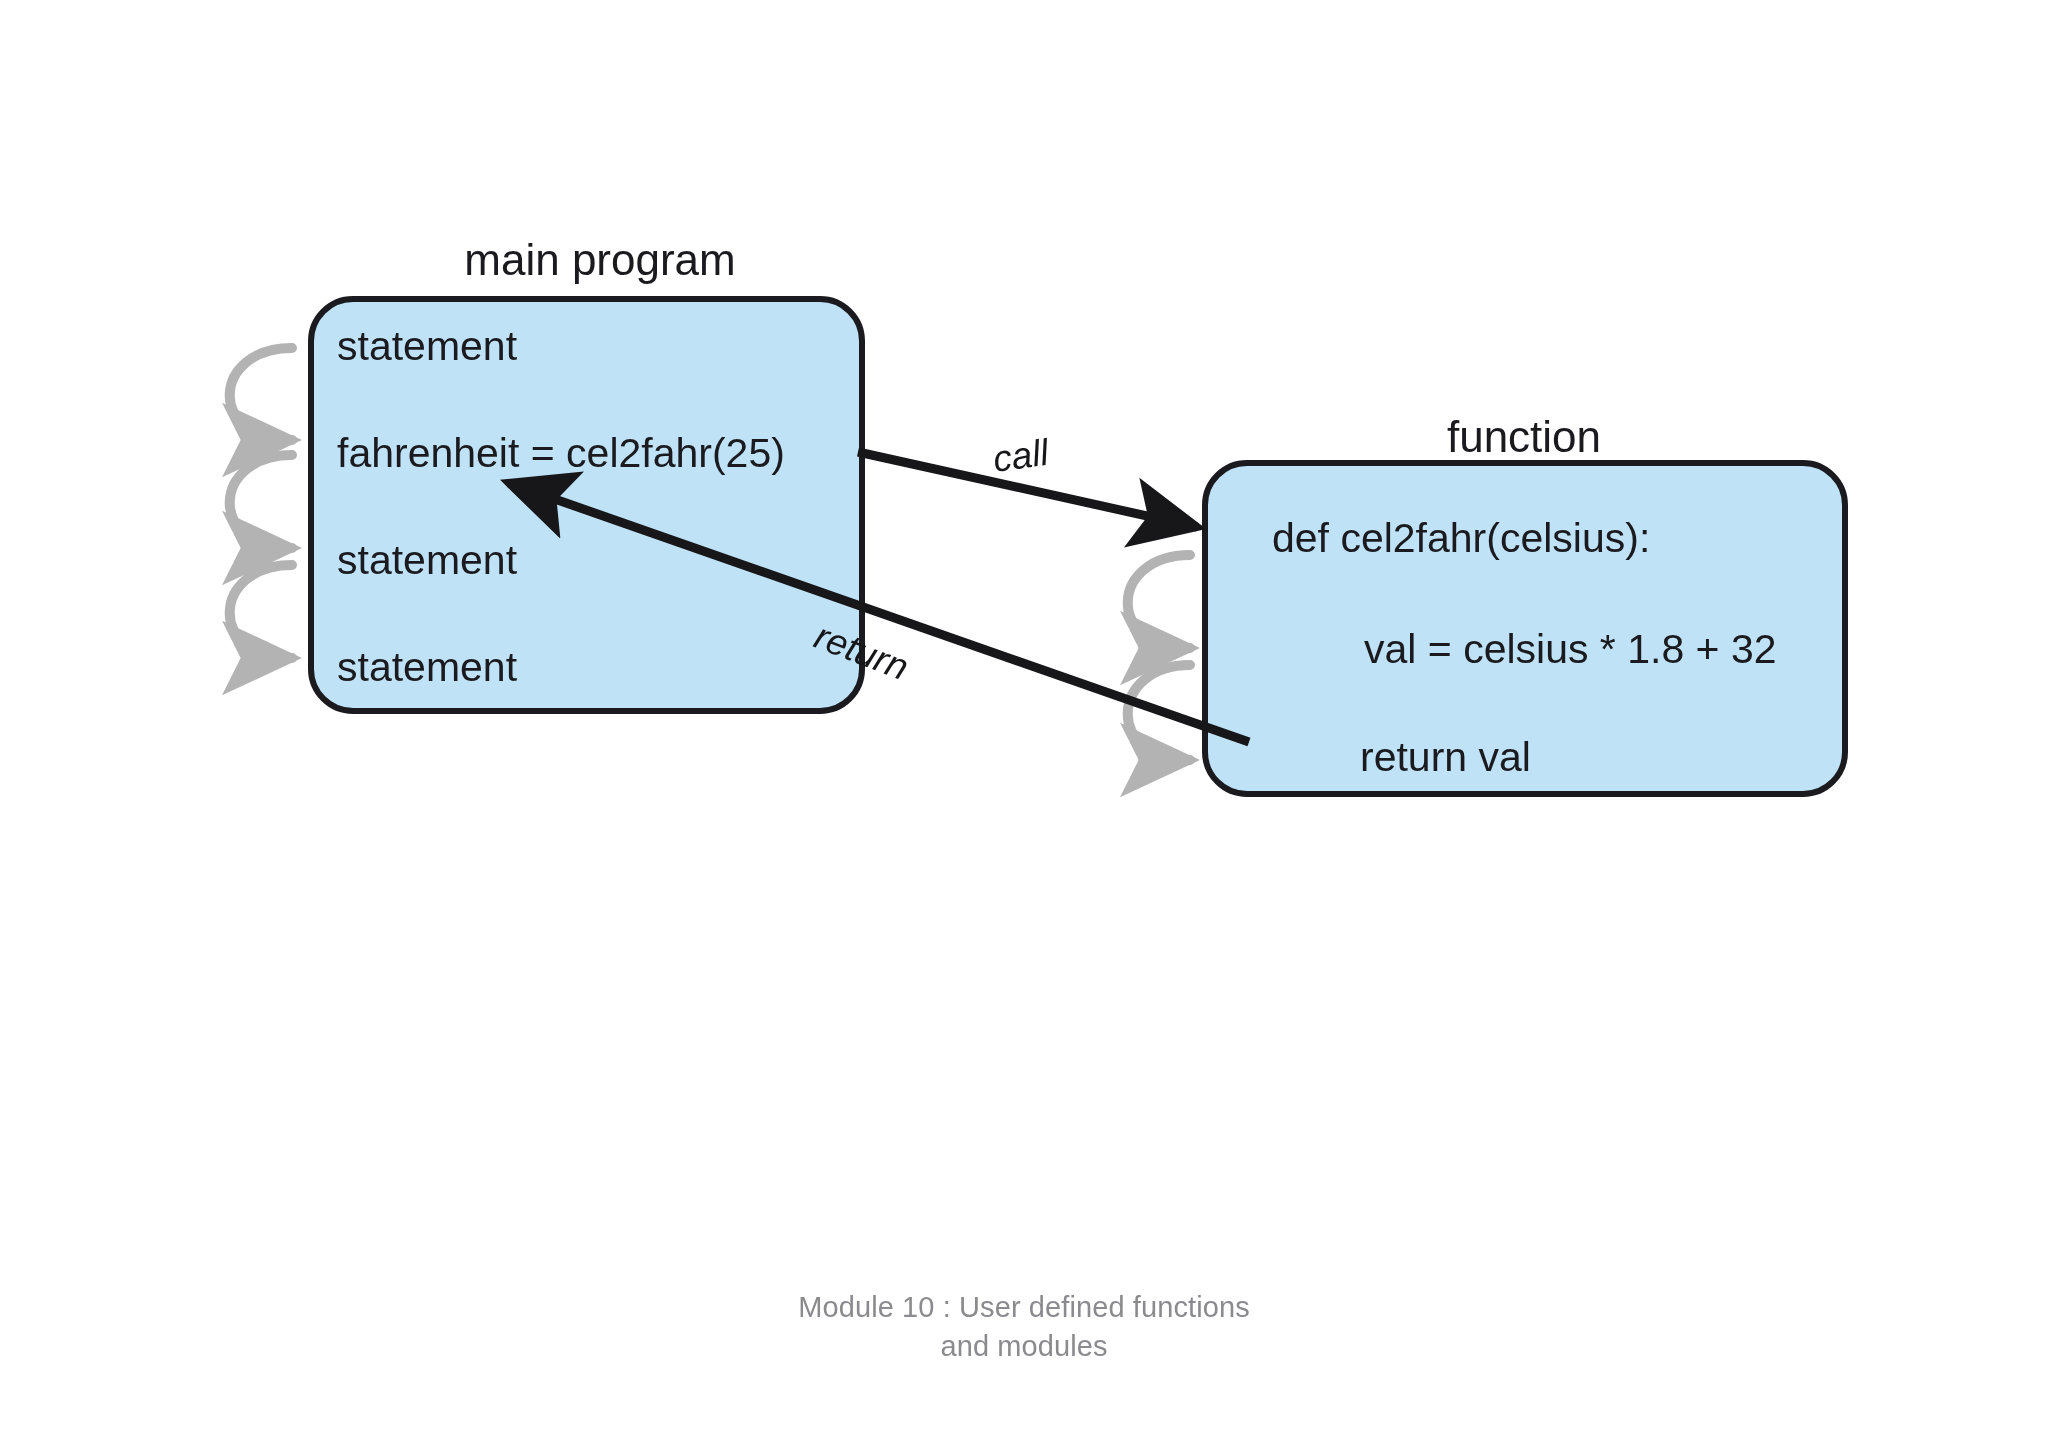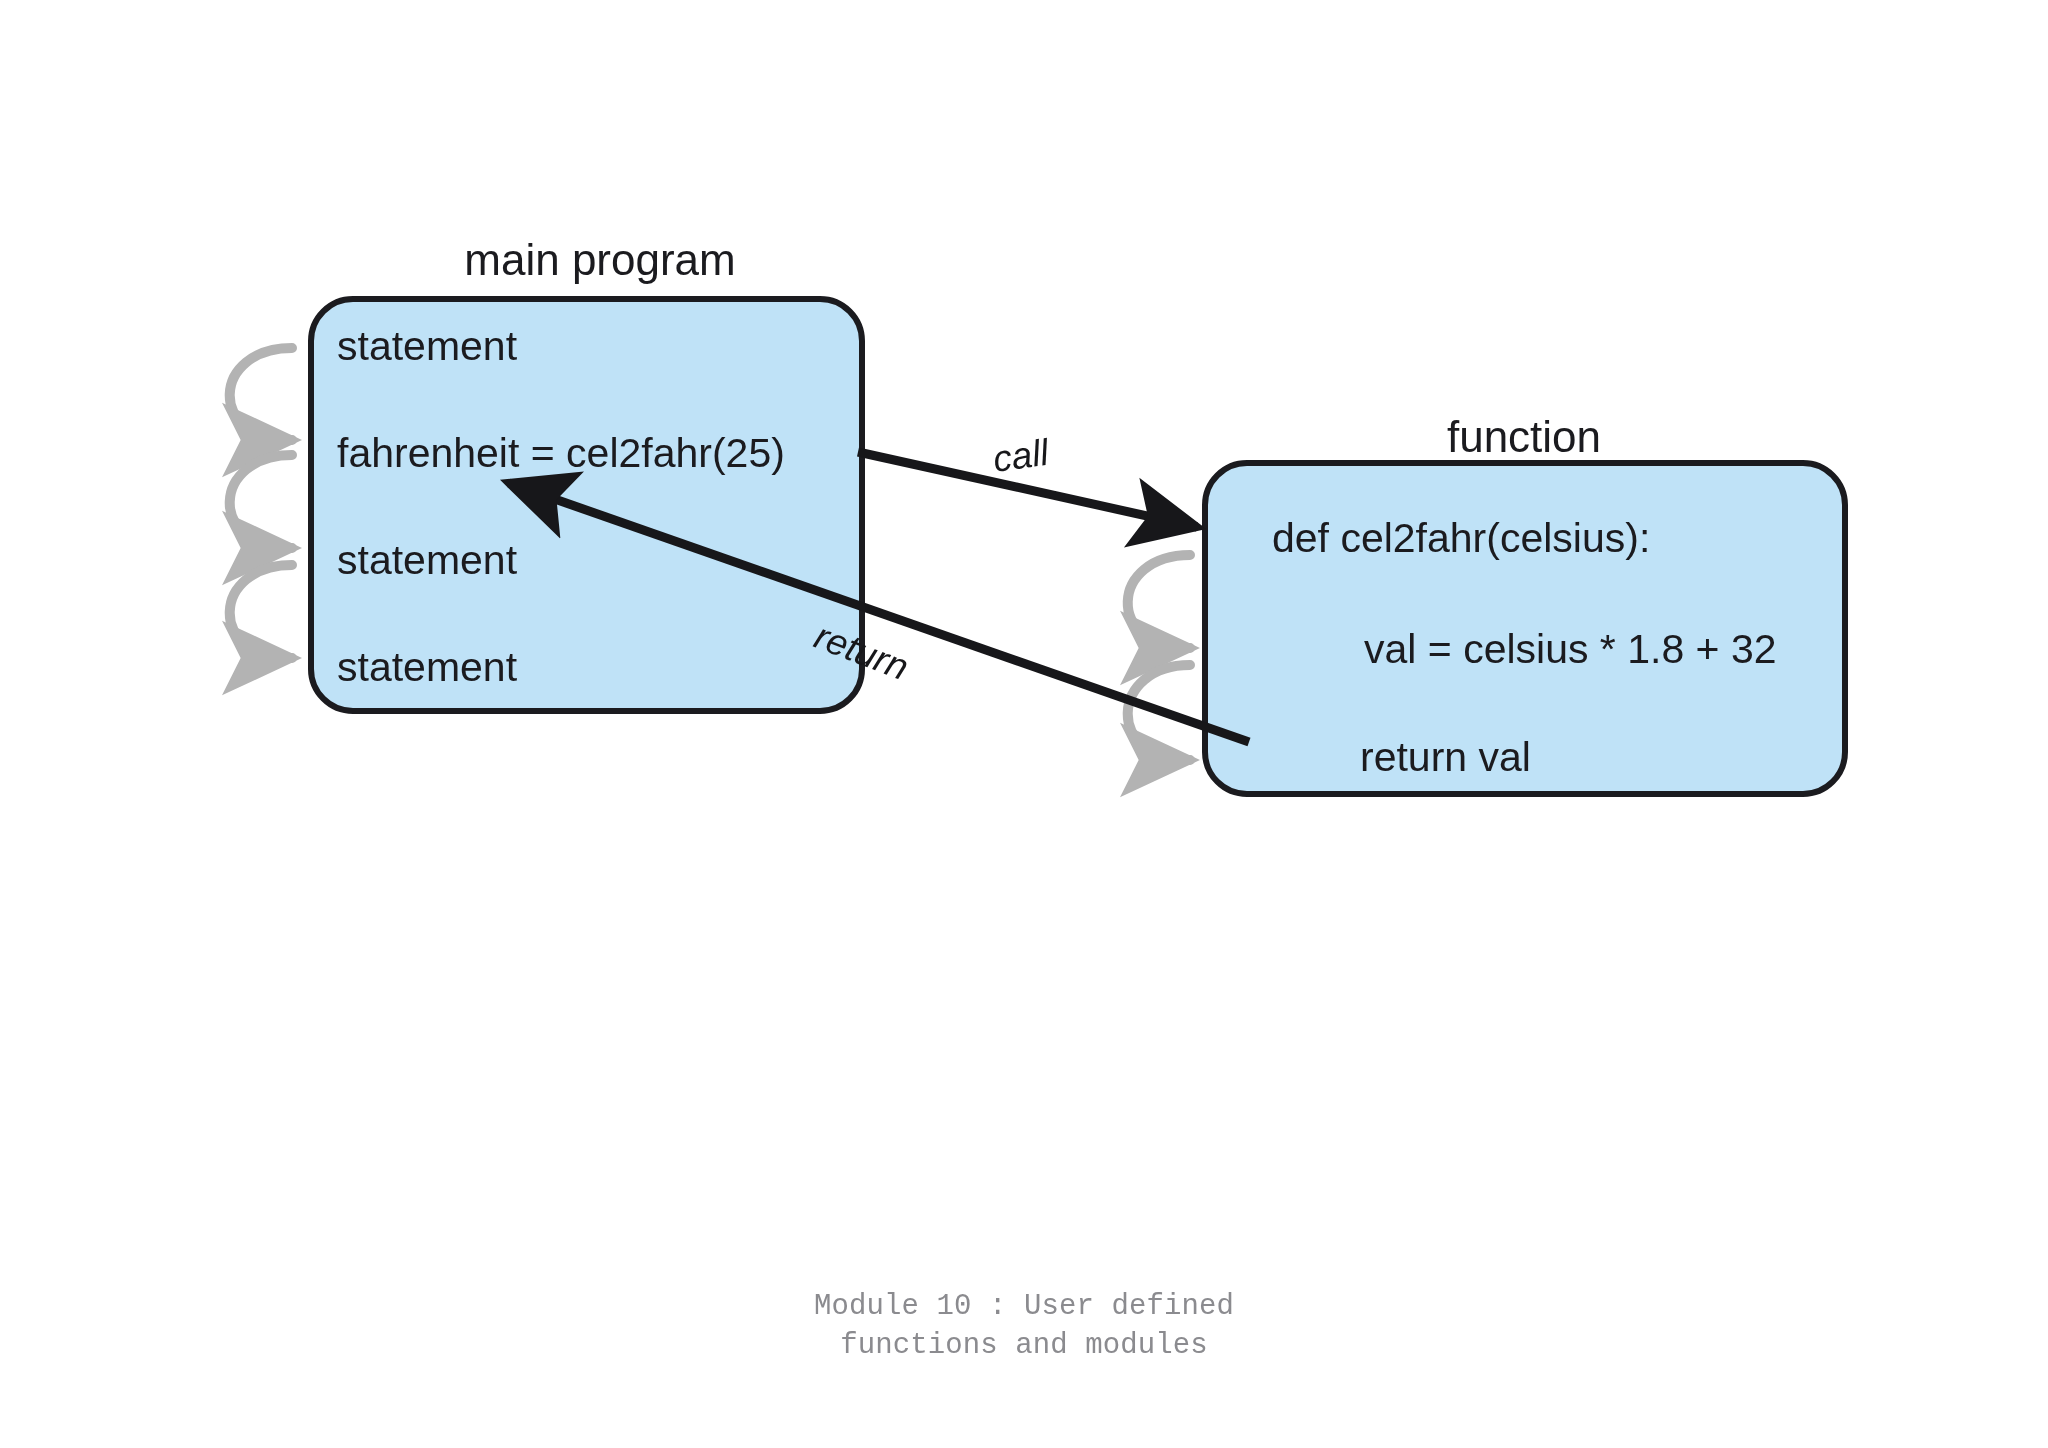--- a/index.html
+++ b/index.html
@@ -42,21 +42,21 @@
     font-style: italic;
     font-size: 37px;
     fill: #17171a;
   }
   .caption {
     position: absolute;
     left: 0;
     top: 1288px;
     width: 2048px;
     text-align: center;
-    font-family: Liberation Mono, monospace;
+    font-family: Liberation Sans, sans-serif;
     font-size: 29px;
     line-height: 1.34;
     color: #8b8b8f;
     letter-spacing: 0.1px;
   }
   .caption-inner {
     display: inline-block;
     max-width: 480px;
   }
 </style>

